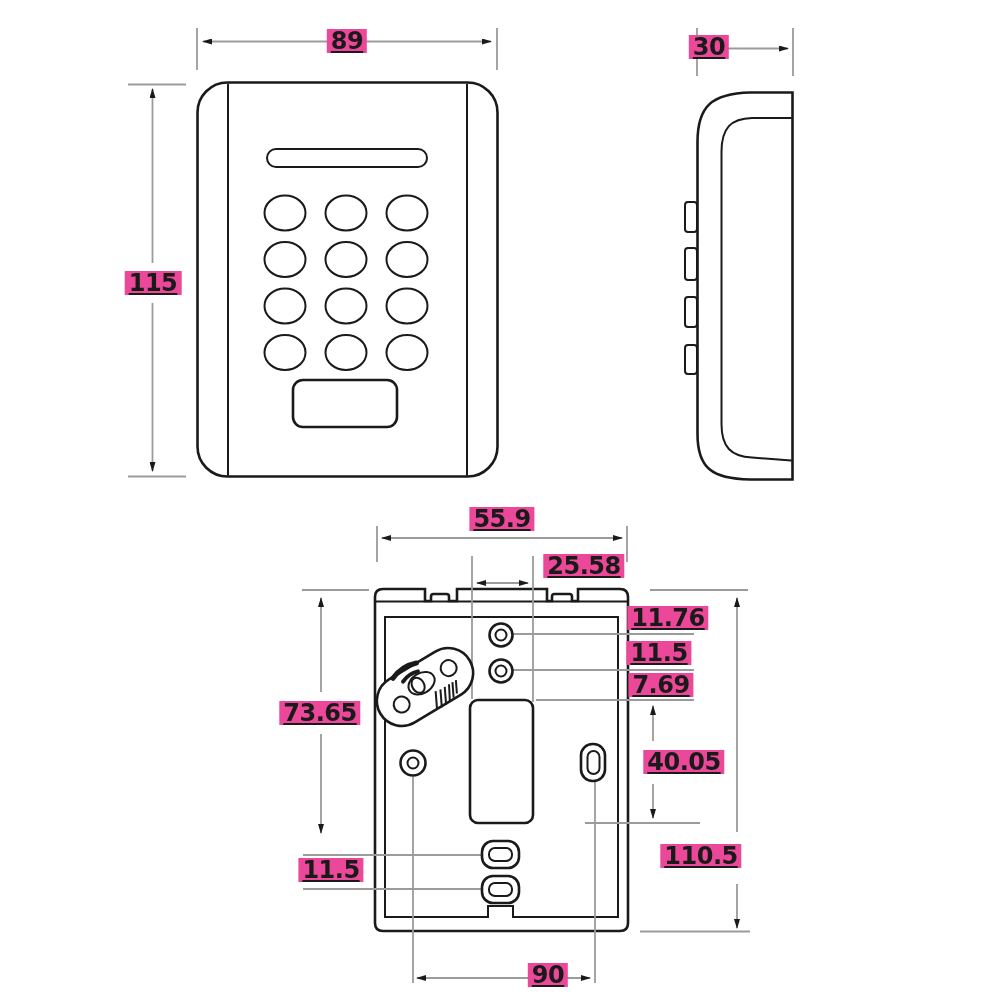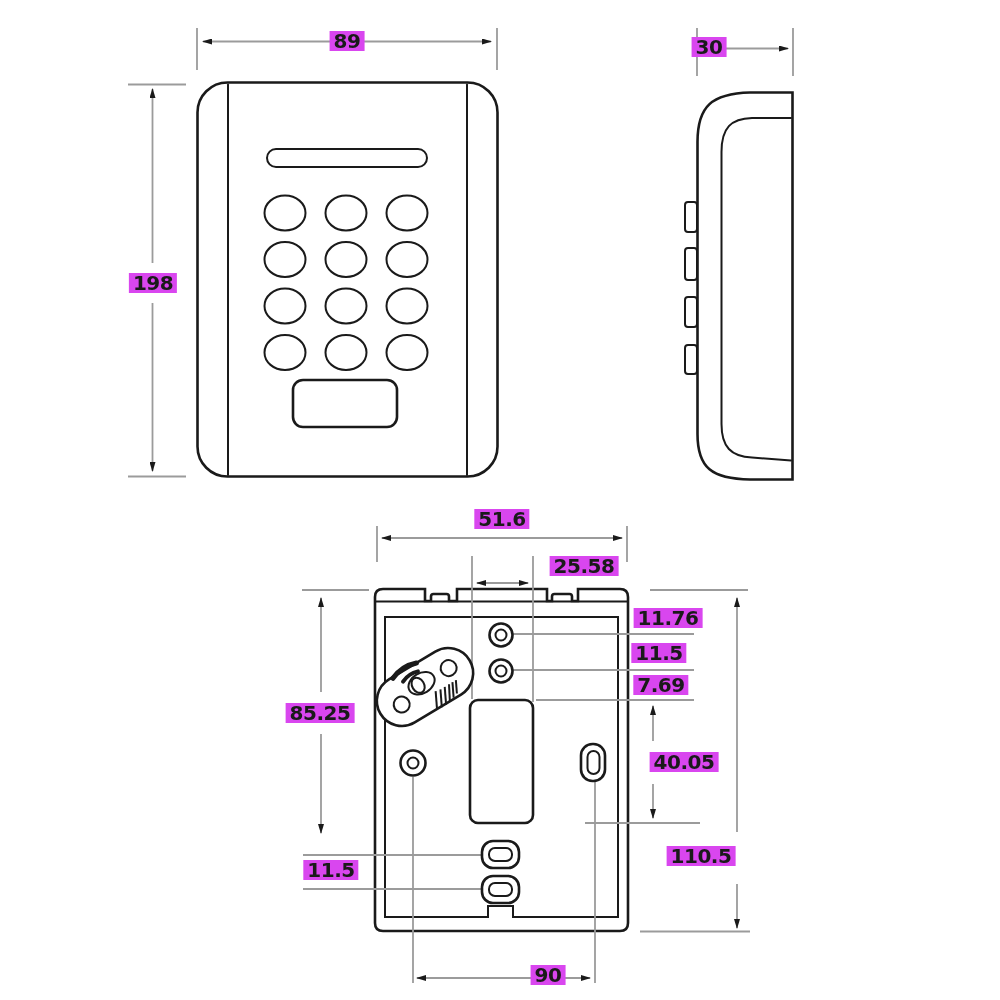--- a/index.html
+++ b/index.html
@@ -8,22 +8,22 @@
     font-family:"DejaVu Sans","Liberation Sans",sans-serif;overflow:hidden;
   }
   svg{position:absolute;left:0;top:0;}
   .ln{stroke:#1a1a1a;stroke-width:2;fill:none;stroke-linecap:round;}
   .thick{stroke-width:2.6;}
   .fillw{fill:#ffffff;}
   .dim{stroke:#9b9b9b;stroke-width:1.8;fill:none;}
   .hatch{stroke:#1a1a1a;stroke-width:2;}
   .dim-label{
     position:absolute;transform:translate(-50%,-50%);
-    font-size:20px;font-weight:700;letter-spacing:-0.5px;color:#1a1a1a;
-    background:#d946ef;padding:0 4px;line-height:1;white-space:nowrap;
+    font-size:24px;font-weight:700;letter-spacing:-0.5px;color:#1a1a1a;
+    background:#ec4899;padding:0 4px;line-height:1;white-space:nowrap;text-decoration:underline;
   }
 </style>
 </head>
 <body>
 
 <div class="canvas">
 
   <svg width="1000" height="1000" viewBox="0 0 1000 1000">
     <defs>
       <marker id="arr" viewBox="0 0 10 6" refX="9" refY="3" markerWidth="10" markerHeight="6" markerUnits="userSpaceOnUse" orient="auto-start-reverse">
@@ -149,27 +149,27 @@
           <path class="hatch" d="M434,713 l8,-16"></path>
           <path class="hatch" d="M439,712 l8,-15"></path>
           <path class="hatch" d="M444,711 l7,-14"></path>
           <path class="hatch" d="M449,709 l6,-12"></path>
         </g>
       </g>
     </g>
   </svg>
 
   <div class="dim-label" style="left:347px;top:41px">89</div>
-  <div class="dim-label" style="left:153px;top:283px">198</div>
+  <div class="dim-label" style="left:153px;top:283px">115</div>
   <div class="dim-label" style="left:709px;top:47px">30</div>
 
-  <div class="dim-label" style="left:502px;top:519px">51.6</div>
+  <div class="dim-label" style="left:502px;top:519px">55.9</div>
   <div class="dim-label" style="left:584px;top:566px">25.58</div>
   <div class="dim-label" style="left:668px;top:618px">11.76</div>
   <div class="dim-label" style="left:659px;top:653px">11.5</div>
   <div class="dim-label" style="left:661px;top:685px">7.69</div>
-  <div class="dim-label" style="left:320px;top:713px">85.25</div>
+  <div class="dim-label" style="left:320px;top:713px">73.65</div>
   <div class="dim-label" style="left:684px;top:762px">40.05</div>
   <div class="dim-label" style="left:701px;top:856px">110.5</div>
   <div class="dim-label" style="left:331px;top:870px">11.5</div>
   <div class="dim-label" style="left:548px;top:975px">90</div>
 
 </div>
 
 </body></html>

